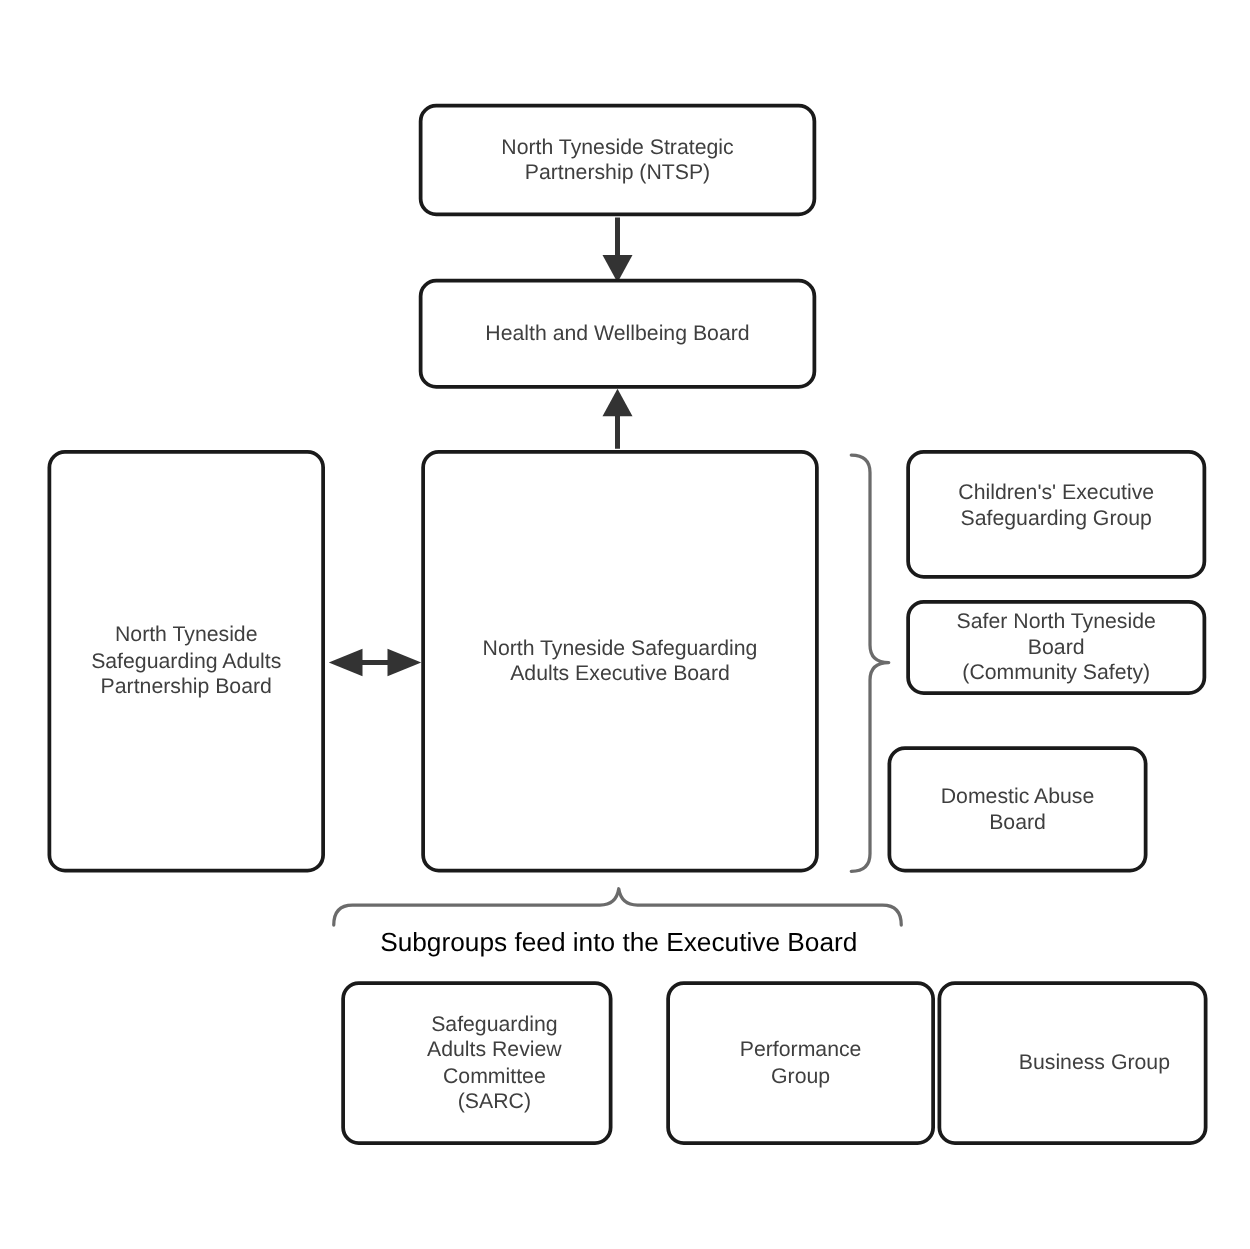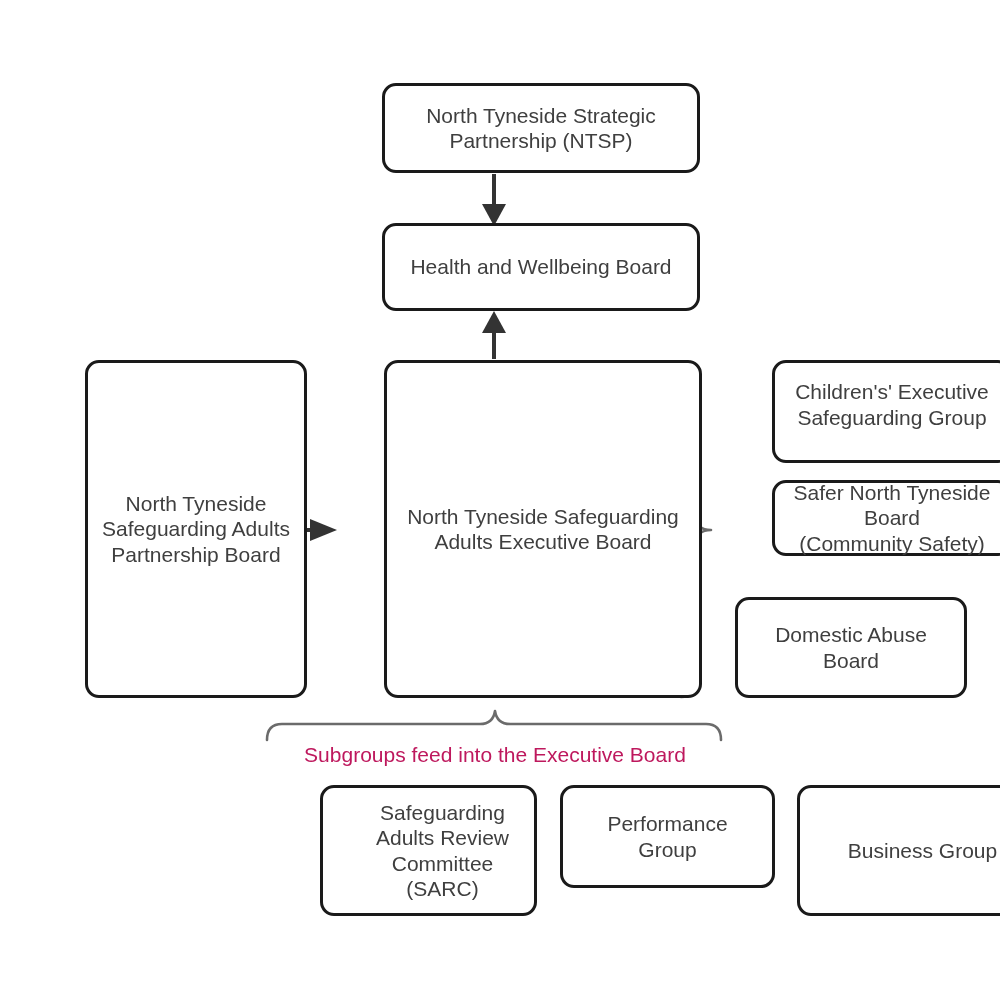--- a/index.html
+++ b/index.html
@@ -27,49 +27,48 @@
     position: absolute;
     box-sizing: border-box;
     border: 3px solid #1a1a1a;
     border-radius: 14px;
     background: #ffffff;
     display: flex;
     align-items: center;
     justify-content: center;
     text-align: center;
     color: #3f3f3f;
-    font-size: 21px;
+    font-size: 17px;
     line-height: 1.2;
-    margin-left: 47px;
   }
   .node .label {
     white-space: pre-line;
     padding: 4px 10px;
   }
   
   .n-ntsp        { left: 335px; top:  83px; width: 318px; height:  90px; }
   .n-hwb         { left: 335px; top: 223px; width: 318px; height:  88px; }
   .n-partnership { left:  38px; top: 360px; width: 222px; height: 338px; }
   .n-executive   { left: 337px; top: 360px; width: 318px; height: 338px; }
   .n-childrens   { left: 725px; top: 360px; width: 240px; height: 103px; }
   .n-childrens .label { padding-bottom: 18px; }
   .n-safer       { left: 725px; top: 480px; width: 240px; height: 76px; }
-  .n-domestic    { left: 688px; top: 597px; width: 232px; height: 101px; }
+  .n-domestic    { left: 710px; top: 597px; width: 208px; height: 101px; }
   .n-mset        { left:  37px; top: 785px; width: 216px; height: 131px; }
   .n-sarc        { left: 273px; top: 785px; width: 217px; height: 131px; padding-left: 28px; }
-  .n-performance { left: 513px; top: 785px; width: 215px; height: 103px; }
+  .n-performance { left: 533px; top: 785px; width: 215px; height: 131px; }
   .n-business    { left: 750px; top: 785px; width: 216px; height: 131px; padding-left: 35px; }
 
   .caption {
     position: absolute;
     left: 268px;
     top: 742px;
     width: 454px;
     text-align: center;
-    color: #be185d;
+    color: #000000;
     font-size: 21px;
     line-height: 1.2;
   }
   .connector-line {
     stroke: #333333;
     stroke-width: 4;
     fill: none;
   }
   .connector-head {
     fill: #333333;

